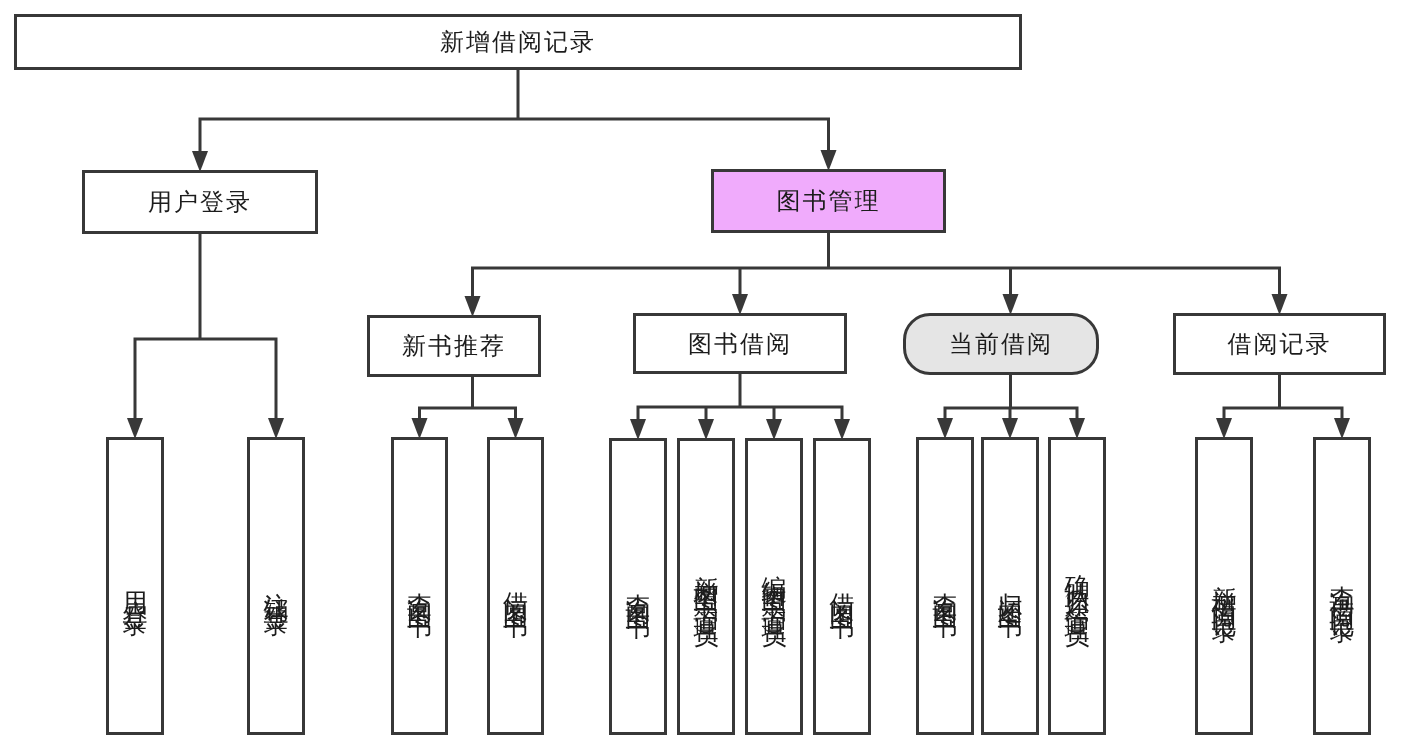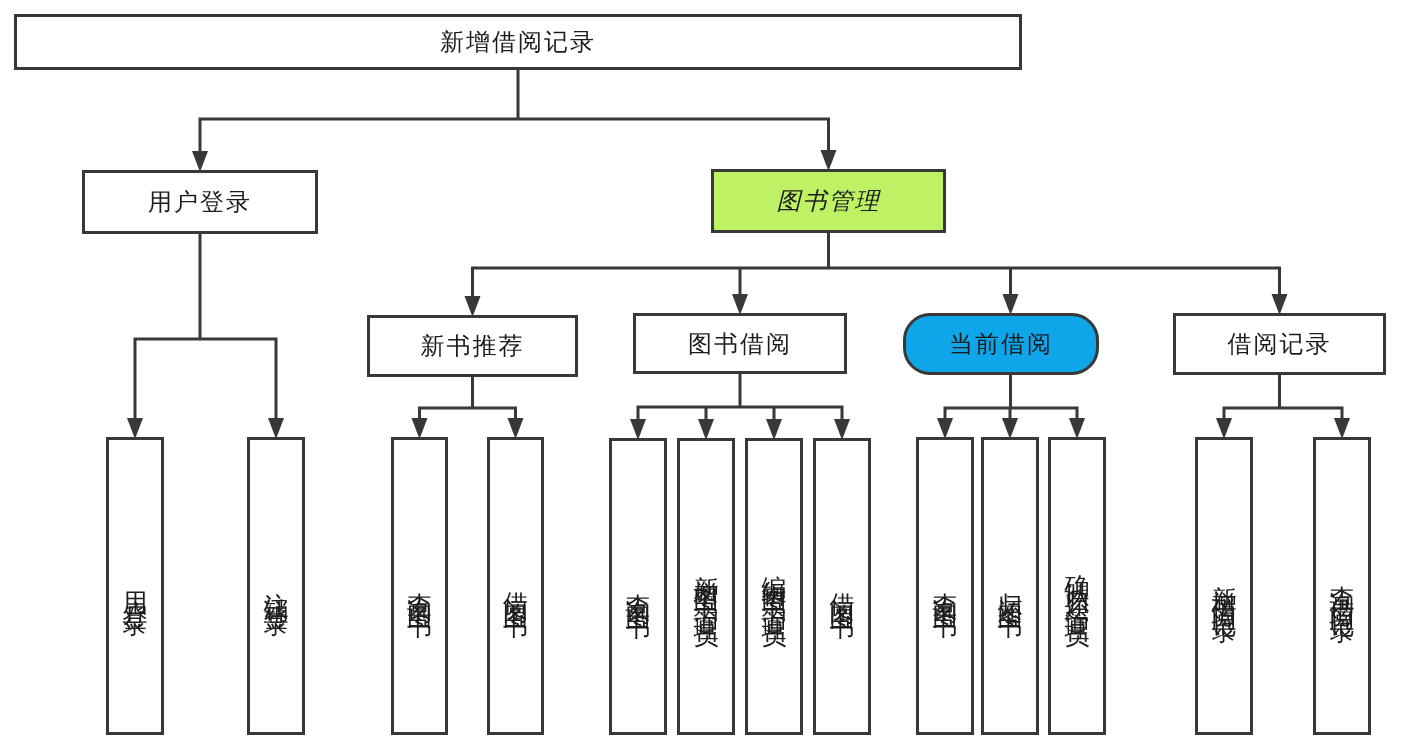--- a/index.html
+++ b/index.html
@@ -84,24 +84,24 @@
       <polygon points="937,418 953,418 945,439" fill="#383838"></polygon>
       <polygon points="1002,418 1018,418 1010,439" fill="#383838"></polygon>
       <polygon points="1069,418 1085,418 1077,439" fill="#383838"></polygon>
       <path d="M 1279.5 373 L 1279.5 408 M 1224 408 L 1342 408 M 1224 408 L 1224 422 M 1342 408 L 1342 422" fill="none" stroke="#383838" stroke-width="3" stroke-linecap="square"></path>
       <polygon points="1216,418 1232,418 1224,439" fill="#383838"></polygon>
       <polygon points="1334,418 1350,418 1342,439" fill="#383838"></polygon>
     </svg>
   <div id="nodes">
       <div class="node h" style="left: 14px; top: 14px; width: 1008px; height: 56px; border-color: rgb(56, 56, 56); background: rgb(255, 255, 255); color: rgb(28, 28, 28);">新增借阅记录</div>
       <div class="node h" style="left: 82px; top: 170px; width: 236px; height: 64px; border-color: rgb(56, 56, 56); background: rgb(255, 255, 255); color: rgb(28, 28, 28);">用户登录</div>
-      <div class="node h" style="left: 711px; top: 169px; width: 235px; height: 64px; border-color: rgb(56, 56, 56); background: #bef264; color: rgb(28, 28, 28); font-style: italic;">图书管理</div>
-      <div class="node h" style="left: 367px; top: 315px; width: 211px; height: 62px; border-color: rgb(56, 56, 56); background: rgb(255, 255, 255); color: rgb(28, 28, 28);">新书推荐</div>
+      <div class="node h" style="left: 711px; top: 169px; width: 235px; height: 64px; border-color: rgb(56, 56, 56); background: #f0abfc; color: rgb(28, 28, 28);">图书管理</div>
+      <div class="node h" style="left: 367px; top: 315px; width: 174px; height: 62px; border-color: rgb(56, 56, 56); background: rgb(255, 255, 255); color: rgb(28, 28, 28);">新书推荐</div>
       <div class="node h" style="left: 633px; top: 313px; width: 214px; height: 61px; border-color: rgb(56, 56, 56); background: rgb(255, 255, 255); color: rgb(28, 28, 28);">图书借阅</div>
-      <div class="node h" style="left: 903px; top: 313px; width: 196px; height: 62px; border-color: rgb(56, 56, 56); background: #0ea5e9; color: rgb(28, 28, 28); border-radius: 27px;">当前借阅</div>
+      <div class="node h" style="left: 903px; top: 313px; width: 196px; height: 62px; border-color: rgb(56, 56, 56); background: #e5e5e5; color: rgb(28, 28, 28); border-radius: 27px;">当前借阅</div>
       <div class="node h" style="left: 1173px; top: 313px; width: 213px; height: 62px; border-color: rgb(56, 56, 56); background: rgb(255, 255, 255); color: rgb(28, 28, 28);">借阅记录</div>
       <div class="node v" style="left: 106px; top: 437px; width: 58px; height: 298px; border-color: rgb(56, 56, 56); background: rgb(255, 255, 255); color: rgb(28, 28, 28);">用户登录</div>
       <div class="node v" style="left: 247px; top: 437px; width: 58px; height: 298px; border-color: rgb(56, 56, 56); background: rgb(255, 255, 255); color: rgb(28, 28, 28);">注销登录</div>
       <div class="node v" style="left: 391px; top: 437px; width: 57px; height: 298px; border-color: rgb(56, 56, 56); background: rgb(255, 255, 255); color: rgb(28, 28, 28);">查询图书</div>
       <div class="node v" style="left: 487px; top: 437px; width: 57px; height: 298px; border-color: rgb(56, 56, 56); background: rgb(255, 255, 255); color: rgb(28, 28, 28);">借阅图书</div>
       <div class="node v" style="left: 609px; top: 438px; width: 58px; height: 297px; border-color: rgb(56, 56, 56); background: rgb(255, 255, 255); color: rgb(28, 28, 28);">查询图书</div>
       <div class="node v" style="left: 677px; top: 438px; width: 58px; height: 297px; border-color: rgb(56, 56, 56); background: rgb(255, 255, 255); color: rgb(28, 28, 28);">新增图书（管理员）</div>
       <div class="node v" style="left: 745px; top: 438px; width: 58px; height: 297px; border-color: rgb(56, 56, 56); background: rgb(255, 255, 255); color: rgb(28, 28, 28);">编辑图书（管理员）</div>
       <div class="node v" style="left: 813px; top: 438px; width: 58px; height: 297px; border-color: rgb(56, 56, 56); background: rgb(255, 255, 255); color: rgb(28, 28, 28);">借阅图书</div>
       <div class="node v" style="left: 916px; top: 437px; width: 58px; height: 298px; border-color: rgb(56, 56, 56); background: rgb(255, 255, 255); color: rgb(28, 28, 28);">查询图书</div>

